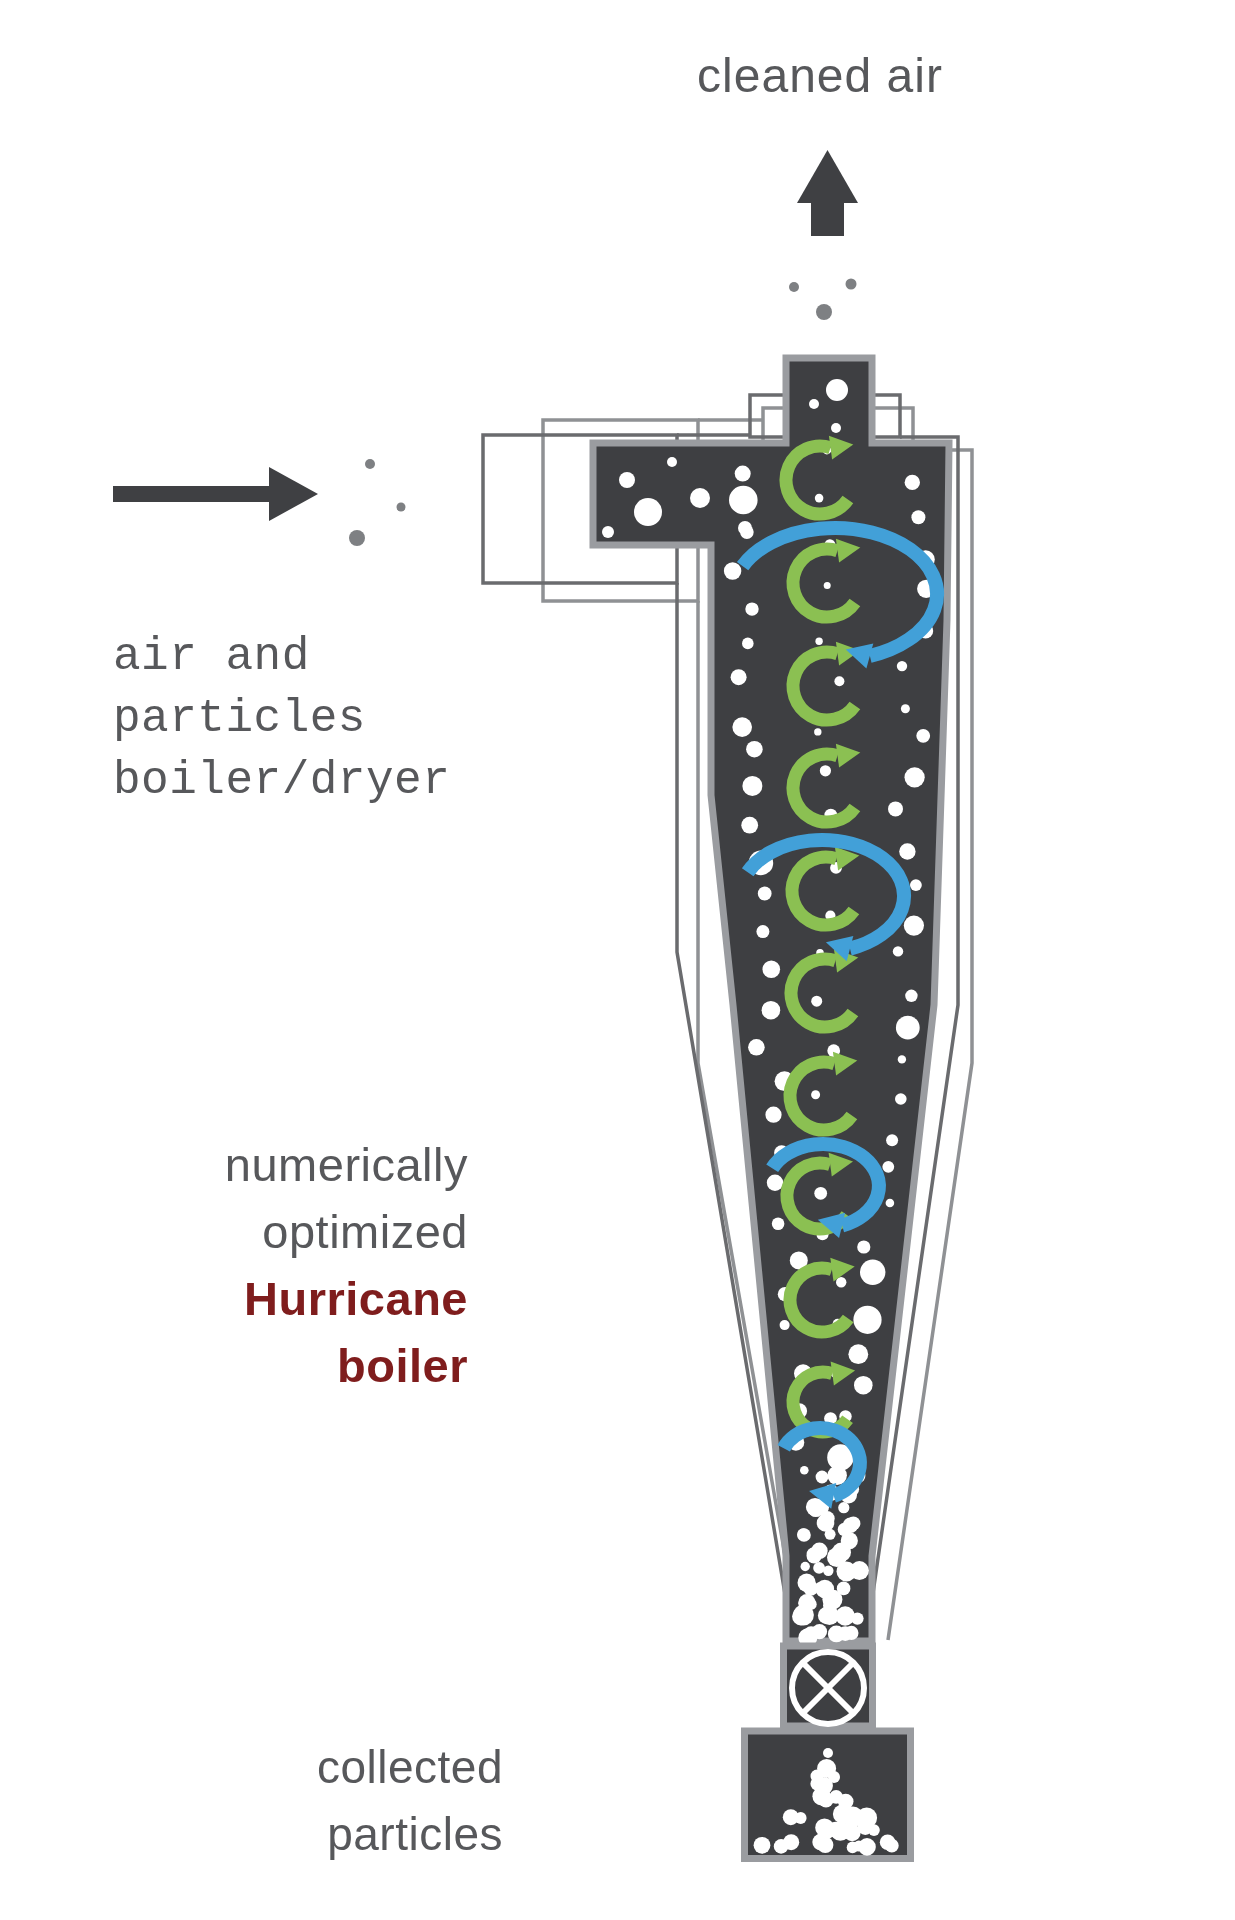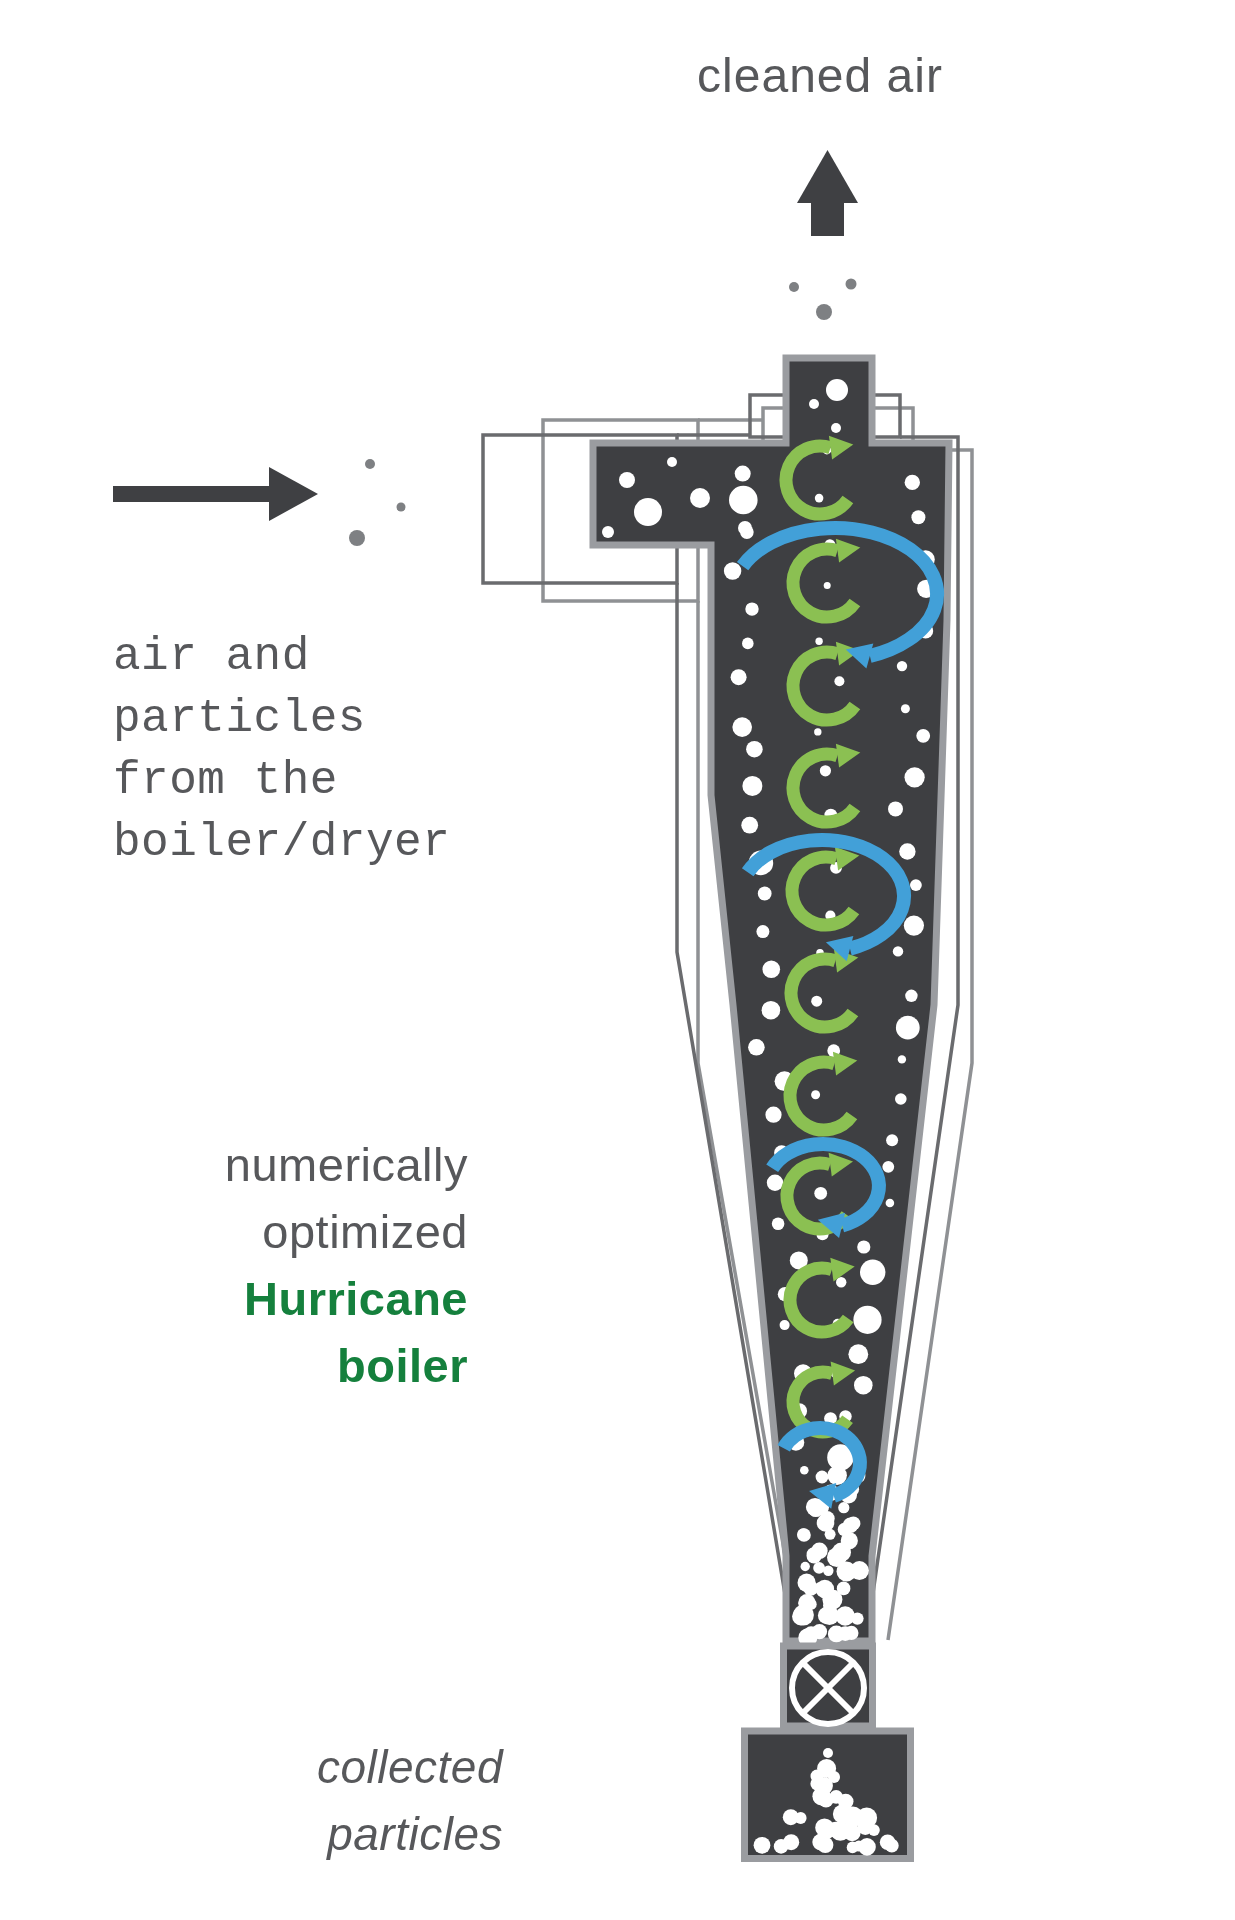--- a/index.html
+++ b/index.html
@@ -10,22 +10,22 @@
     font-family:"Liberation Sans", sans-serif;
     overflow:hidden;
     border-radius:29px;
   }
   .stage svg.diagram{position:absolute;left:0;top:0;width:1235px;height:1920px;}
   .txt{position:absolute;color:#57585B;}
   .txt .ln{display:block;}
   .cleaned-air{left:600px;top:48px;width:440px;text-align:center;font-size:48px;letter-spacing:1px;}
   .inlet-label{left:113px;top:626px;font-size:46px;line-height:62px;letter-spacing:0.5px;text-align:left;font-family:Liberation Mono, monospace;}
   .cyclone-label{right:623px;top:1131px;font-size:47px;line-height:67px;letter-spacing:0.5px;text-align:right;}
-  .cyclone-label .bold{font-weight:700;color:#15803d;}
-  .collected-label{right:588px;top:1734px;font-size:46px;line-height:67px;letter-spacing:0.5px;text-align:right;font-style:italic;}
+  .cyclone-label .bold{font-weight:700;color:#7f1d1d;}
+  .collected-label{right:588px;top:1734px;font-size:46px;line-height:67px;letter-spacing:0.5px;text-align:right;}
 </style>
 </head>
 <body>
 
 <div class="stage">
 
   <svg class="diagram" viewBox="0 0 1235 1920" aria-hidden="true">
     <g id="g-wireframes">
         <rect x="543" y="420" width="155" height="181" stroke="#8F9194" stroke-width="3.5" fill="none"></rect>
         <rect x="763" y="408" width="150" height="42" stroke="#8F9194" stroke-width="3.5" fill="none"></rect>
@@ -272,21 +272,20 @@
       </g>
   </svg>
 
   <div class="txt cleaned-air">
     <span class="ln">cleaned air</span>
   </div>
 
   <div class="txt inlet-label">
     <span class="ln">air and</span>
     <span class="ln">particles</span>
-    <span class="ln">from the</span>
     <span class="ln">boiler/dryer</span>
   </div>
 
   <div class="txt cyclone-label">
     <span class="ln">numerically</span>
     <span class="ln">optimized</span>
     <span class="ln bold">Hurricane</span>
     <span class="ln bold">boiler</span>
   </div>
 

